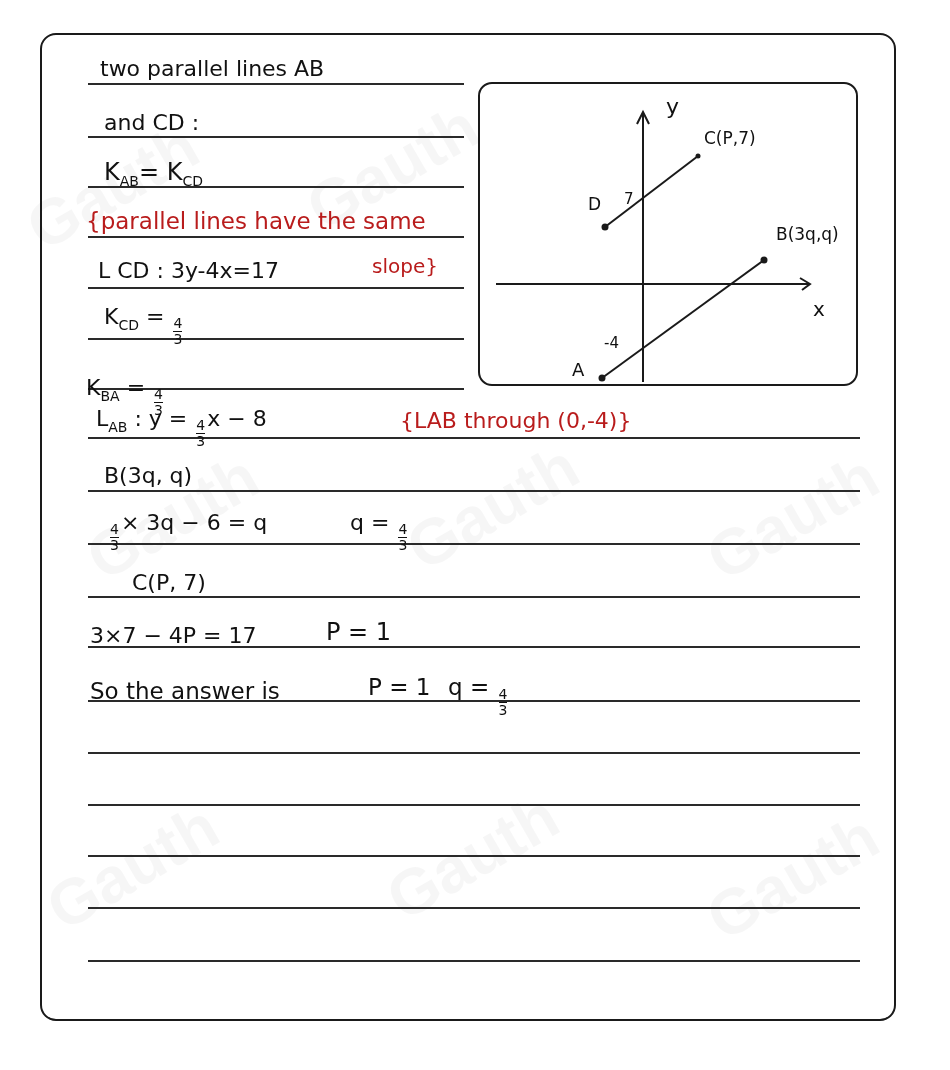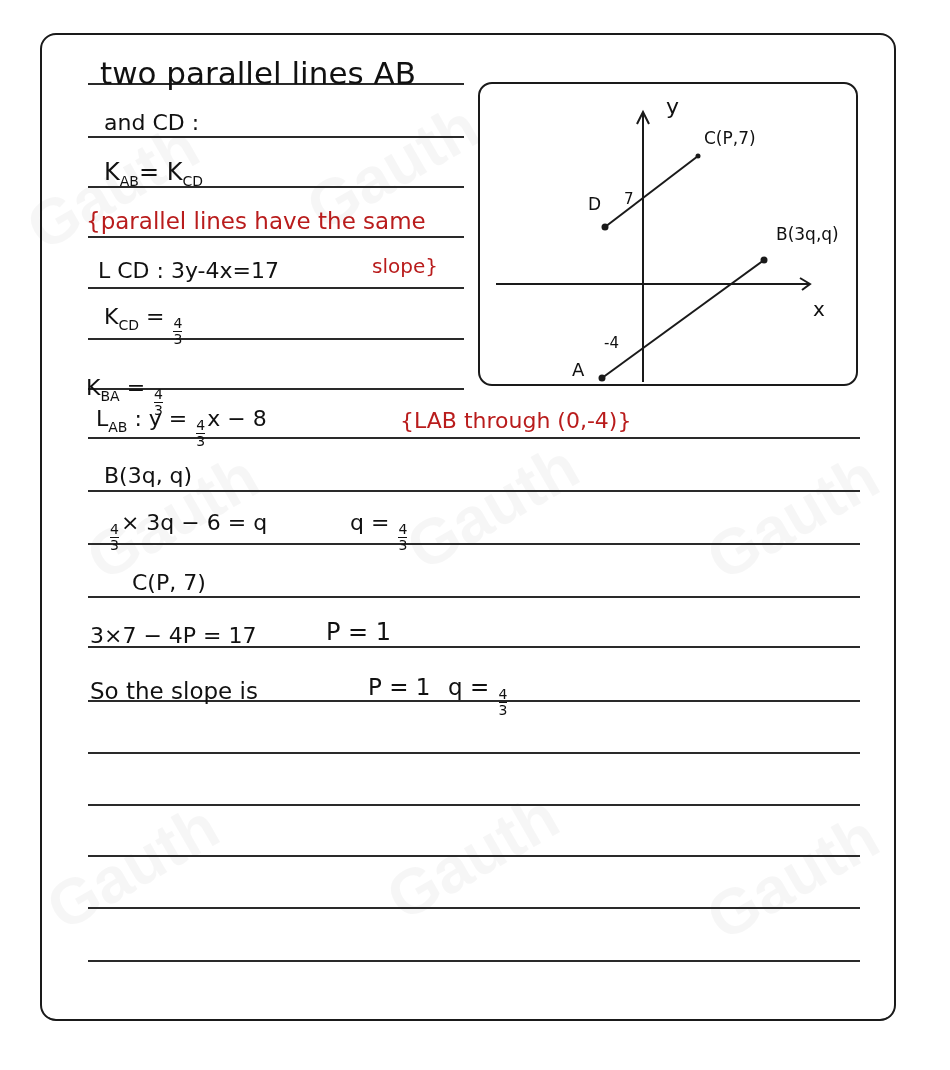--- a/index.html
+++ b/index.html
@@ -62,21 +62,21 @@
 <div class="rule" style="left:88px;top:543px;width:772px;"></div>
 <div class="rule" style="left:88px;top:596px;width:772px;"></div>
 <div class="rule" style="left:88px;top:646px;width:772px;"></div>
 <div class="rule" style="left:88px;top:700px;width:772px;"></div>
 <div class="rule" style="left:88px;top:752px;width:772px;"></div>
 <div class="rule" style="left:88px;top:804px;width:772px;"></div>
 <div class="rule" style="left:88px;top:855px;width:772px;"></div>
 <div class="rule" style="left:88px;top:907px;width:772px;"></div>
 <div class="rule" style="left:88px;top:960px;width:772px;"></div>
 
-<div class="hw" style="left:100px;top:58px;font-size:31px;">two parallel lines AB</div>
+<div class="hw" style="left:100px;top:58px;font-size:22px;">two parallel lines AB</div>
 <div class="hw" style="left:104px;top:112px;">and CD :</div>
 
 <div class="hw" style="left:104px;top:160px;font-size:24px;">
   <span>K</span><span class="sub">AB</span><span>= K</span><span class="sub">CD</span>
 </div>
 
 <div class="hw red" style="left:86px;top:210px;font-size:23px;">{parallel lines have the same</div>
 
 <div class="hw" style="left:98px;top:260px;">L CD :  3y-4x=17</div>
 <div class="hw red" style="left:372px;top:256px;font-size:20px;">slope}</div>
@@ -128,21 +128,21 @@
       <span class="bar"></span>
       <span>3</span>
     </span>
 </div>
 
 <div class="hw" style="left:100px;top:572px;margin-left:32px;">C(P, 7)</div>
 
 <div class="hw" style="left:90px;top:625px;">3×7 − 4P = 17</div>
 <div class="hw" style="left:326px;top:620px;font-size:24px;">P = 1</div>
 
-<div class="hw" style="left:90px;top:680px;font-size:23px;">So the slope is</div>
+<div class="hw" style="left:90px;top:680px;font-size:23px;">So the answer is</div>
 <div class="hw" style="left:368px;top:676px;font-size:23px;">P = 1</div>
 <div class="hw" style="left:448px;top:676px;font-size:23px;">
   <span>q =</span>
   <span class="frac">
       <span>4</span>
       <span class="bar"></span>
       <span>3</span>
     </span>
 </div>
 

